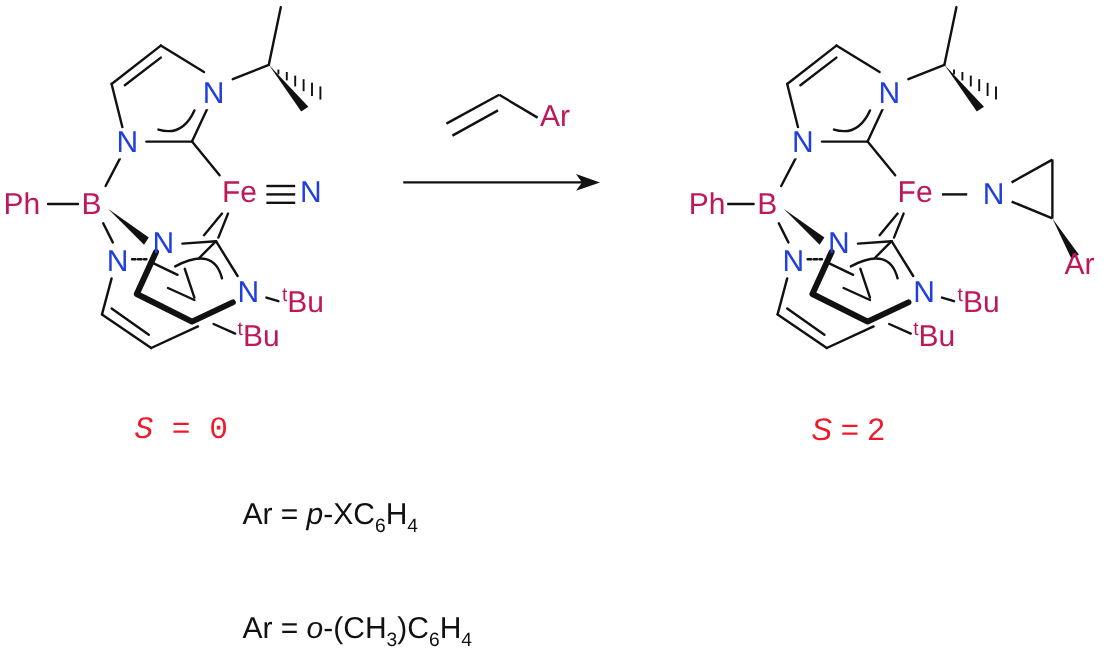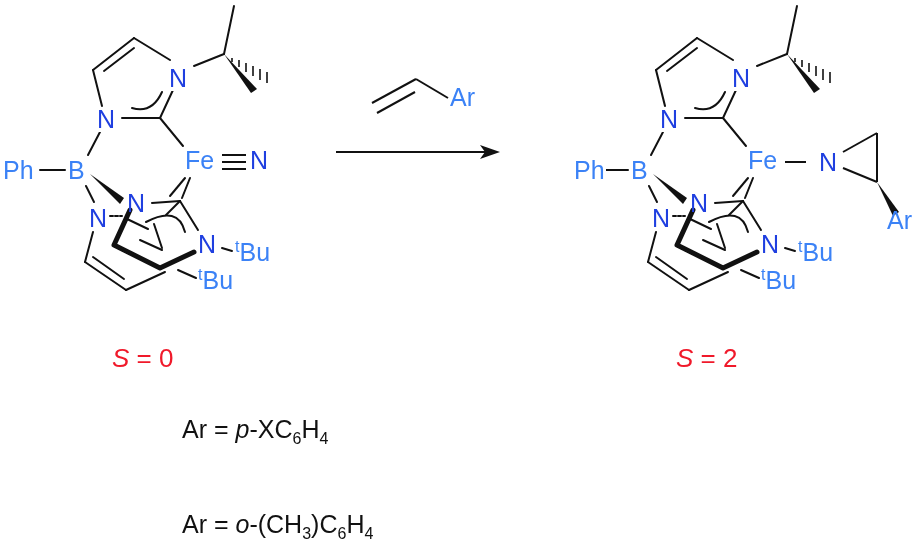--- a/index.html
+++ b/index.html
@@ -1,25 +1,25 @@
 <!DOCTYPE html>
 <html><head>
 <meta charset="utf-8">
 <style>
   html, body { margin:0; padding:0; background:#ffffff; }
   body { width:923px; height:548px; position:relative; overflow:hidden; font-family:"Liberation Sans", sans-serif; }
   .canvas { position:absolute; left:0; top:0; width:923px; height:548px; }
   svg.bonds { position:absolute; left:0; top:0; }
-  .lbl { position:absolute; font-size:25px; line-height:1; color:#3b82f6; white-space:nowrap; background:#fff; padding:0 1px; }
+  .lbl { position:absolute; font-size:25px; line-height:1; color:#be185d; white-space:nowrap; background:#fff; padding:0 1px; }
   .lbl.n { color:#1f3fe0; }
   .lbl.plain { background:transparent; }
   .lbl sup { font-size:16px; vertical-align:9px; line-height:0; }
   .spin { position:absolute; font-size:26px; color:#f0192a; white-space:nowrap; }
   .spin i { font-style:italic; }
-  .note { position:absolute; font-size:25px; color:#111; white-space:nowrap; line-height:1; }
+  .note { position:absolute; font-size:25px; color:#111; white-space:nowrap; line-height:1;margin-left:20px; }
   .note sub { font-size:16px; vertical-align:-6px; line-height:0; }
   .note i { font-style:italic; }
 </style>
 </head>
 <body>
 
 <div class="canvas">
 
   <svg class="bonds" width="923" height="548" viewBox="0 0 923 548">
     <defs>
@@ -129,21 +129,21 @@
   <span class="lbl" style="left:2px;top:158px;">Ph</span>
   <span class="lbl" style="left:67px;top:158px;">B</span>
   <span class="lbl" style="left:184px;top:148px;">Fe</span>
   <span class="lbl n" style="left:249px;top:148px;">N</span>
   <span class="lbl n plain" style="left:126px;top:191px;">N</span>
   <span class="lbl n plain" style="left:88px;top:206px;">N</span>
   <span class="lbl n" style="left:197px;top:232px;">N</span>
   <span class="lbl plain" style="left:234px;top:240px;"><sup>t</sup><span>Bu</span></span>
   <span class="lbl plain" style="left:197px;top:268px;"><sup>t</sup><span>Bu</span></span>
 
-  <div class="spin" style="left:112px;top:343px;"><i>S</i><span> = 0</span></div>
+  <div class="spin" style="left:112px;top:343px;font-family:Liberation Mono, monospace;"><i>S</i><span> = 0</span></div>
 
   <span class="lbl plain" style="left:449px;top:85px;">Ar</span>
 
   <span class="lbl n" style="left:731px;top:66px;">N</span>
   <span class="lbl n" style="left:659px;top:107px;">N</span>
   <span class="lbl" style="left:573px;top:158px;">Ph</span>
   <span class="lbl" style="left:630px;top:158px;">B</span>
   <span class="lbl" style="left:747px;top:148px;">Fe</span>
   <span class="lbl n" style="left:818px;top:150px;">N</span>
   <span class="lbl plain" style="left:886px;top:208px;">Ar</span>

